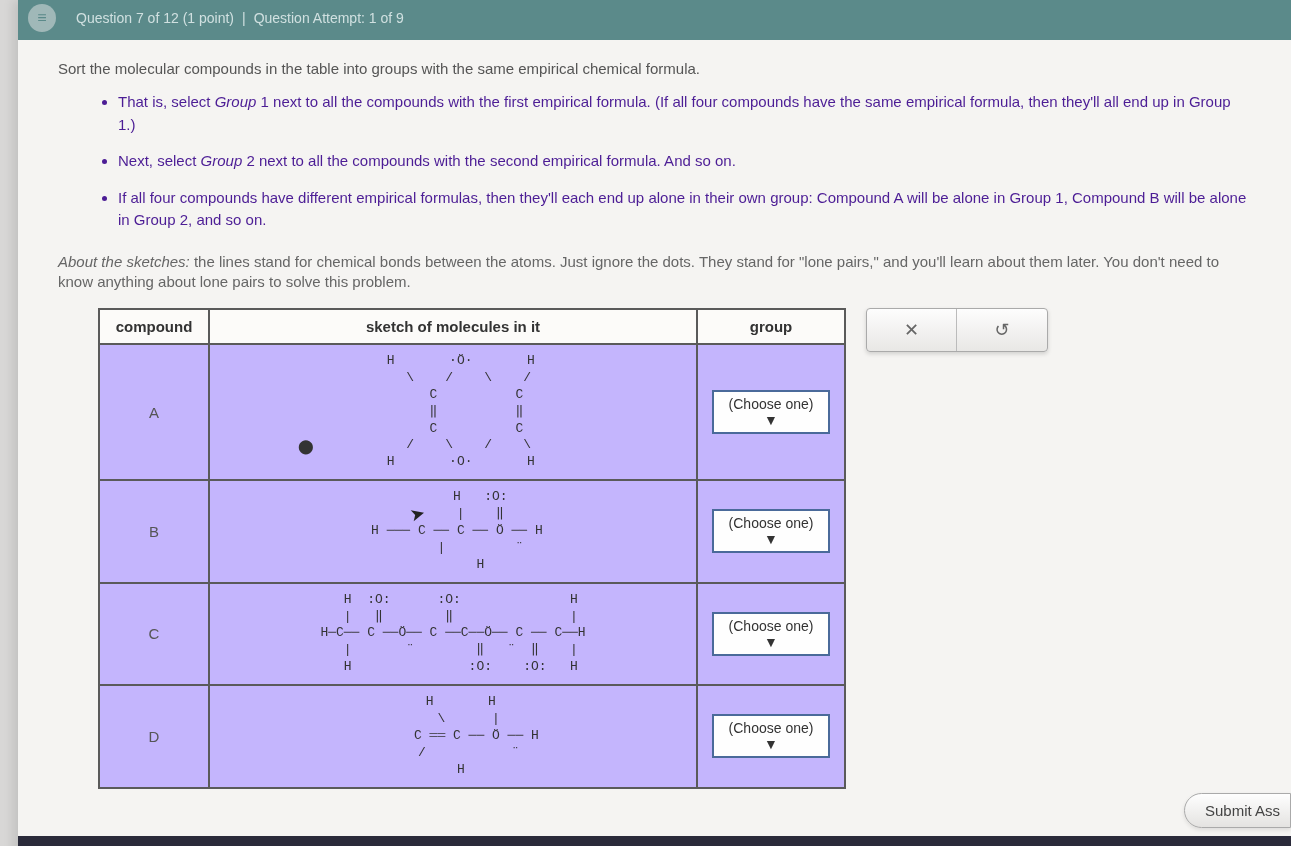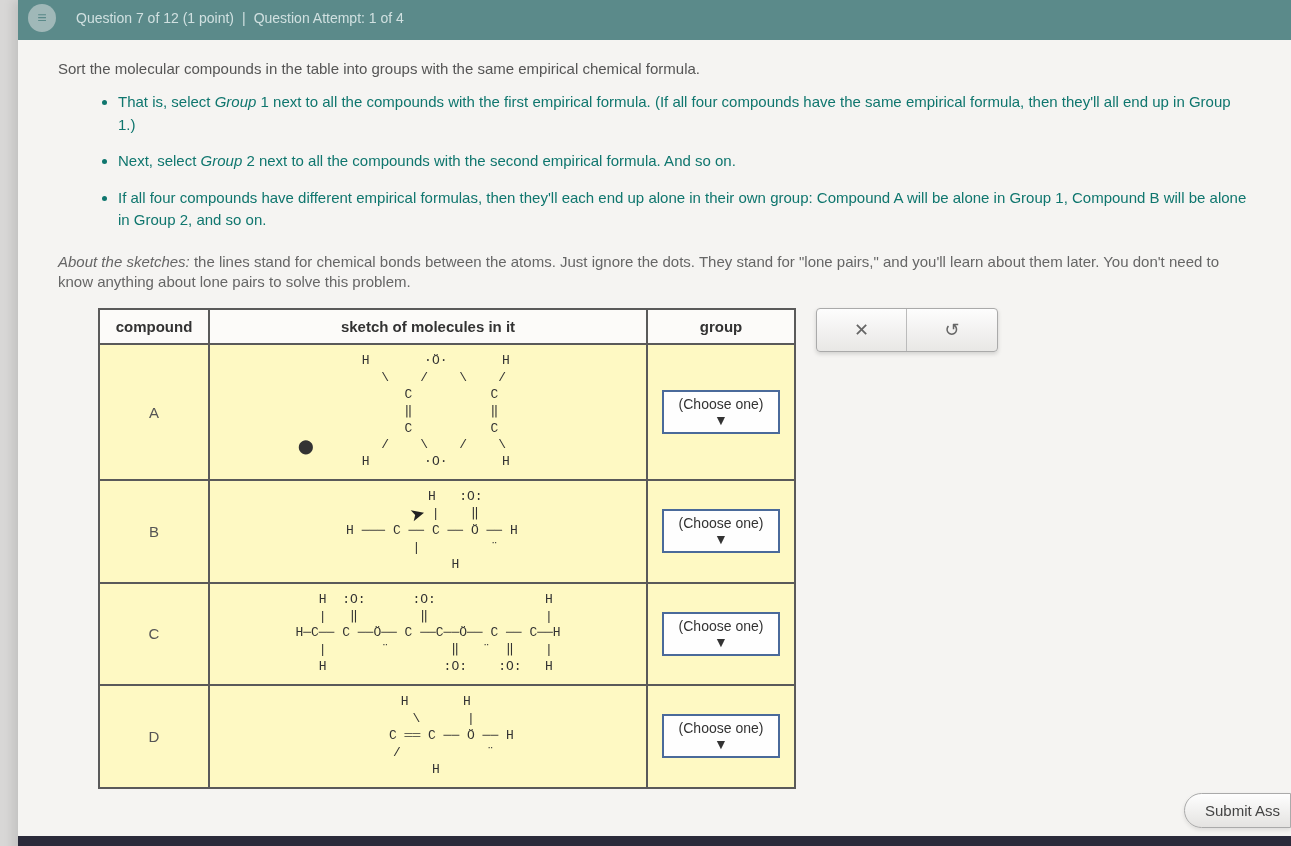--- a/index.html
+++ b/index.html
@@ -45,21 +45,21 @@
       padding: 20px 40px 10px 40px;
     }
     .intro {
       color: #555;
       font-size: 15px;
       margin-bottom: 14px;
     }
     ul.instructions {
       list-style: disc;
       padding-left: 60px;
-      color: #0f766e;
+      color: #4c1d95;
       font-size: 15px;
     }
     ul.instructions li {
       margin-bottom: 14px;
       line-height: 1.5;
     }
     .italic { font-style: italic; }
     .about-text {
       color: #666;
       font-size: 15px;
@@ -68,36 +68,36 @@
       line-height: 1.35;
     }
     .main-row {
       display: flex;
       align-items: flex-start;
       gap: 20px;
       padding-left: 40px;
     }
     table.compound-table {
       border-collapse: collapse;
-      background: #fef9c3;
+      background: #c4b5fd;
     }
     table.compound-table th, table.compound-table td {
       border: 2px solid #5a5a5a;
       padding: 8px 14px;
       text-align: center;
       vertical-align: middle;
     }
     table.compound-table th {
       font-weight: bold;
       color: #333;
       font-size: 15px;
       background: #fcfbf9;
     }
     .col-compound { width: 110px; }
-    .col-sketch { width: 438px; }
+    .col-sketch { width: 488px; }
     .col-group { width: 145px; }
     .compound-label {
       font-size: 15px;
       color: #555;
     }
     .sketch-cell {
       height: 89px;
       font-family: 'Courier New', monospace;
       font-size: 13px;
       color: #333;
@@ -171,21 +171,21 @@
     }
   </style>
 </head>
 <body>
 
 <div class="page-container">
   <div class="header-bar">
     <div class="menu-icon">≡</div>
     <span>Question 7 of 12 (1 point)</span>
     <span style="margin:0 8px">|</span>
-    <span>Question Attempt: 1 of 4</span>
+    <span>Question Attempt: 1 of 9</span>
   </div>
 
   <div class="content-area">
     <div class="intro">Sort the molecular compounds in the table into groups with the same empirical chemical formula.</div>
 
     <ul class="instructions">
       <li>That is, select <span class="italic">Group</span> 1 next to all the compounds with the first empirical formula. (If all four compounds have the same empirical formula, then they'll all end up in Group 1.)</li>
       <li>Next, select <span class="italic">Group</span> 2 next to all the compounds with the second empirical formula. And so on.</li>
       <li>If all four compounds have different empirical formulas, then they'll each end up alone in their own group: Compound A will be alone in Group 1, Compound B will be alone in Group 2, and so on.</li>
     </ul>

